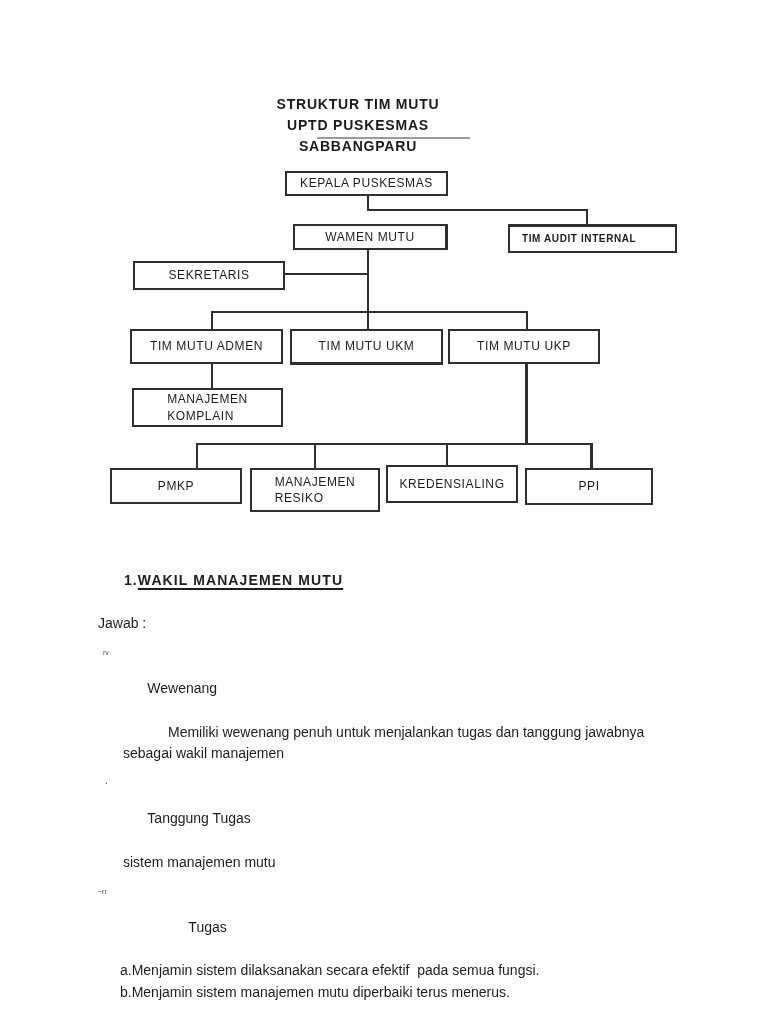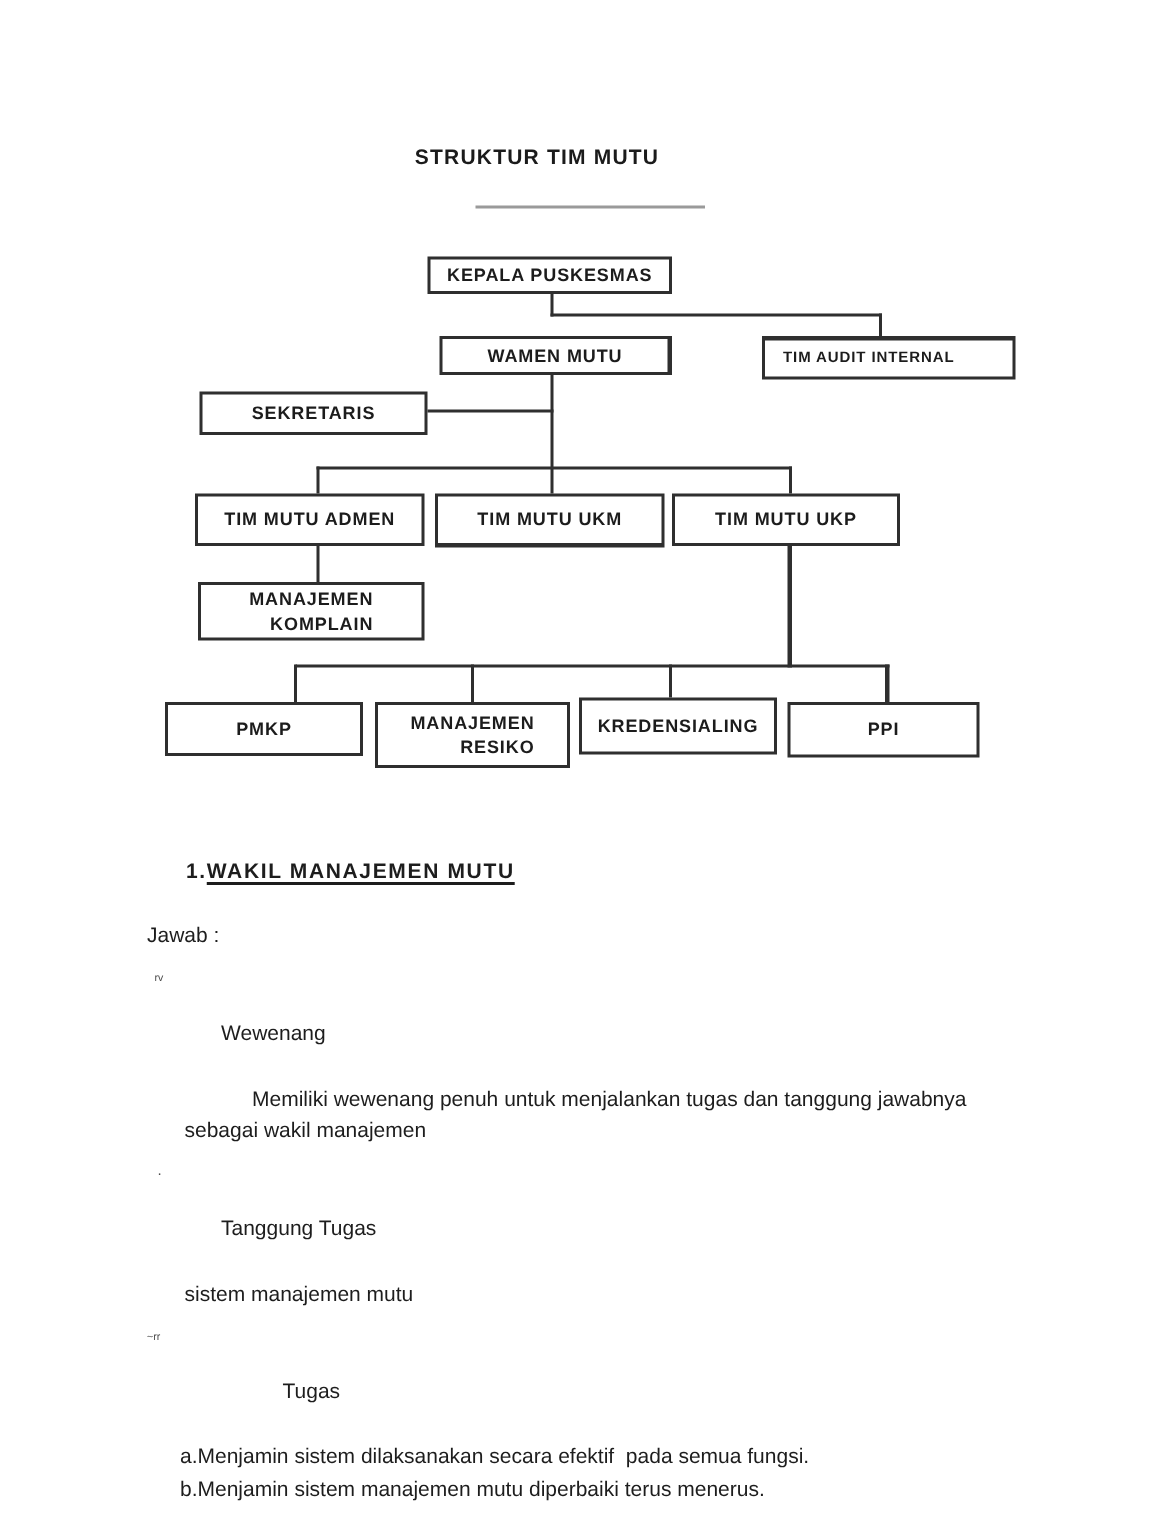--- a/index.html
+++ b/index.html
@@ -6,22 +6,22 @@
   .page{position:relative;width:768px;height:1024px;background:#ffffff;margin:0 auto;
         font-family:"Liberation Sans",sans-serif;color:#1f1f1f;overflow:hidden;}
 
   
   .doc-title{position:absolute;left:238px;top:94px;width:240px;text-align:center;
              font-size:14px;line-height:21px;font-weight:600;letter-spacing:0.8px;color:#1b1b1b;}
   .title-underline{position:absolute;left:317px;top:137px;width:153px;height:2px;background:#9a9a9a;}
 
   
   .box{position:absolute;border:2px solid #2f2f2f;background:#fff;display:flex;
-       align-items:center;justify-content:center;text-align:right;font-size:12px;
-       font-weight:700;letter-spacing:0.6px;color:#1c1c1c;white-space:pre-line;line-height:1.35;}
+       align-items:center;justify-content:center;text-align:left;font-size:12px;
+       font-weight:400;letter-spacing:0.6px;color:#1c1c1c;white-space:pre-line;line-height:1.35;}
   .b-kepala{left:285px;top:171px;width:159px;height:21px;}
   .b-wamen{left:293px;top:224px;width:150px;height:22px;border-right-width:3px;}
   .b-audit{left:508px;top:224px;width:153px;height:24px;border-top-width:3px;
            font-size:10px;font-weight:600;justify-content:flex-start;padding-left:12px;text-align:left;}
   .b-sekretaris{left:133px;top:261px;width:148px;height:25px;}
   .b-admen{left:130px;top:329px;width:149px;height:31px;}
   .b-ukm{left:290px;top:329px;width:149px;height:31px;border-bottom-width:3px;}
   .b-ukp{left:448px;top:329px;width:148px;height:31px;}
   .b-komplain{left:132px;top:388px;width:147px;height:35px;}
   .b-pmkp{left:110px;top:468px;width:128px;height:32px;}
@@ -40,20 +40,21 @@
   .heading .u{text-decoration:underline;text-decoration-thickness:1.5px;text-underline-offset:3px;}
   .blt{position:absolute;font-size:7px;color:#4a4a4a;top:7px;letter-spacing:0;}
 </style>
 </head>
 <body>
 
 <div class="page">
 
   <div class="doc-title">
     <div>STRUKTUR TIM MUTU</div>
+    <div>UPTD PUSKESMAS SABBANGPARU</div>
   </div>
   <div class="title-underline"></div>
 
   <div class="ln" style="left:367px;top:194px;width:2px;height:17px;"></div>
   <div class="ln" style="left:367px;top:209px;width:221px;height:2px;"></div>
   <div class="ln" style="left:586px;top:209px;width:2px;height:16px;"></div>
   <div class="ln" style="left:367px;top:246px;width:2px;height:84px;"></div>
   <div class="ln" style="left:283px;top:273px;width:86px;height:2px;"></div>
   <div class="ln" style="left:211px;top:311px;width:317px;height:2px;"></div>
   <div class="ln" style="left:211px;top:311px;width:2px;height:19px;"></div>

